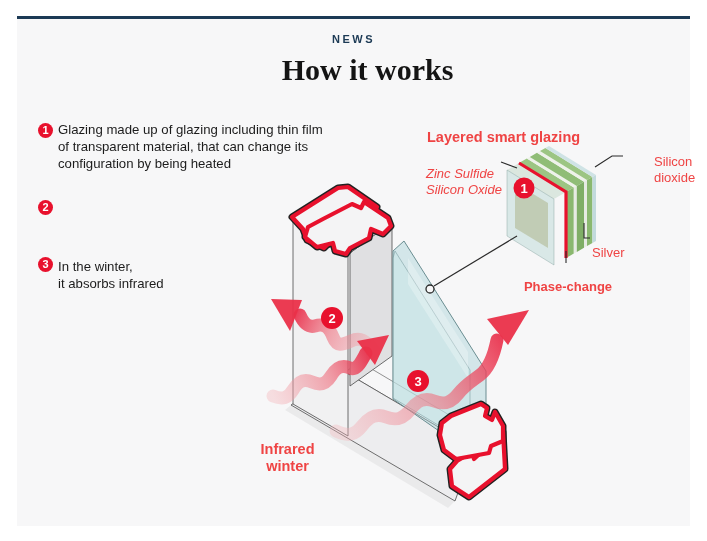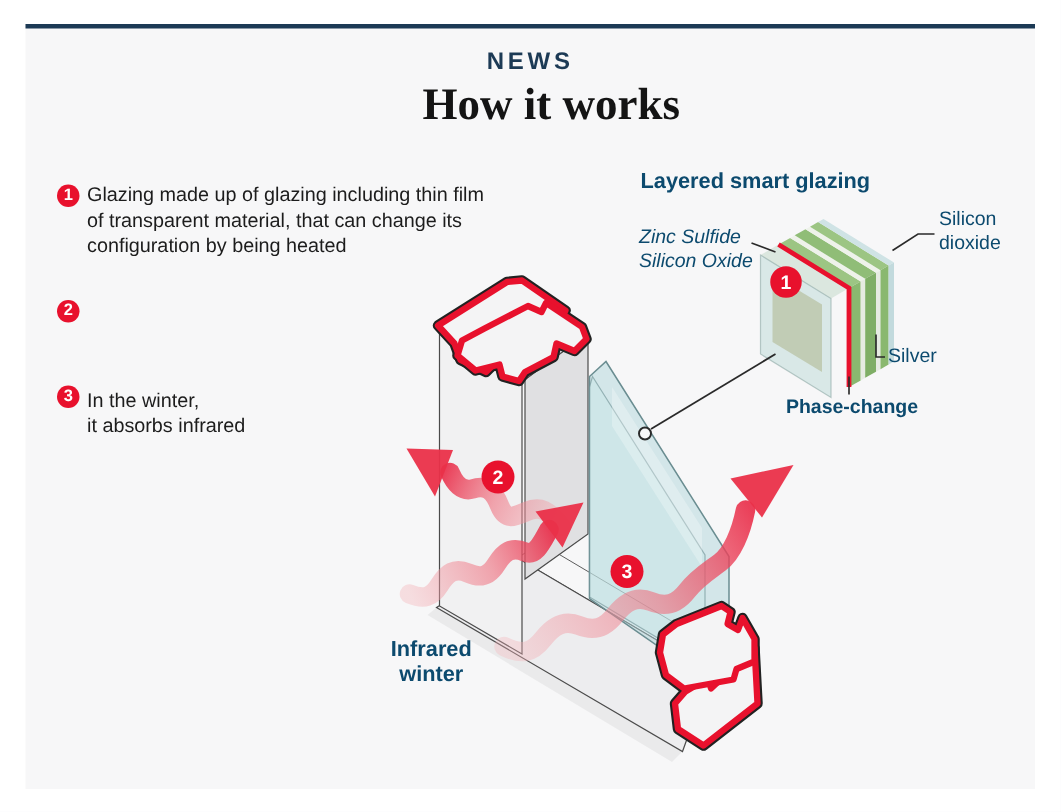--- a/index.html
+++ b/index.html
@@ -1,29 +1,29 @@
 <!DOCTYPE html>
 <html><head>
 <meta charset="utf-8">
 <style>
   html,body{margin:0;padding:0;background:#ffffff;}
   #stage{position:relative;width:707px;height:541px;background:#ffffff;
          font-family:"Liberation Sans",sans-serif;overflow:hidden;}
   .panel{position:absolute;left:17px;top:16px;width:673px;height:507px;
          background:#f7f7f8;border-top:3px solid #1c3a55;}
   .kicker{position:absolute;left:0;top:33px;width:707px;text-align:center;
-          font-size:16px;font-weight:bold;letter-spacing:2.5px;color:#1c3a55;}
+          font-size:11px;font-weight:bold;letter-spacing:2.5px;color:#1c3a55;}
   .title{position:absolute;left:0;top:53px;width:707px;text-align:center;
          font-family:"Liberation Serif",serif;font-size:30px;font-weight:bold;color:#141414;padding-left:14px;}
   .step-badge{position:absolute;width:15px;height:15px;border-radius:50%;
               background:#e8112d;color:#fff;font-size:11px;font-weight:bold;
               text-align:center;line-height:15px;}
   .step-text{position:absolute;left:58px;font-size:13.2px;line-height:17px;color:#1c1c1c;}
   .step-text span{display:block;}
-  .lbl{position:absolute;font-size:13px;line-height:15.5px;color:#0c4a6e;}
+  .lbl{position:absolute;font-size:13px;line-height:15.5px;color:#ef4444;margin-top:16px;}
   .lbl span{display:block;}
   .lbl.bold{font-weight:bold;}
   svg{position:absolute;left:0;top:0;z-index:1;}
   .overlay{z-index:2;}
 </style>
 </head>
 <body>
 
 <div id="stage">
   <div class="panel"></div>
@@ -137,21 +137,21 @@
   <div class="step-text overlay" style="top:258px;">
     <span>In the winter,</span>
     <span>it absorbs infrared</span>
   </div>
 
   <div class="lbl bold overlay" style="left:427px;top:114px;font-size:14.5px;">Layered smart glazing</div>
   <div class="lbl overlay" style="left:426px;top:150px;font-style:italic;">
     <span>Zinc Sulfide</span>
     <span>Silicon Oxide</span>
   </div>
-  <div class="lbl overlay" style="left:626px;top:138px;">
+  <div class="lbl overlay" style="left:654px;top:138px;">
     <span>Silicon</span>
     <span>dioxide</span>
   </div>
   <div class="lbl overlay" style="left:592px;top:229px;">Silver</div>
   <div class="lbl bold overlay" style="left:518px;top:263px;width:100px;text-align:center;">
     <span>Phase-change</span>
   </div>
 
   <div class="lbl bold overlay" style="left:245px;top:425px;width:85px;text-align:center;font-size:14.5px;line-height:16.5px;">
     <span>Infrared</span>

